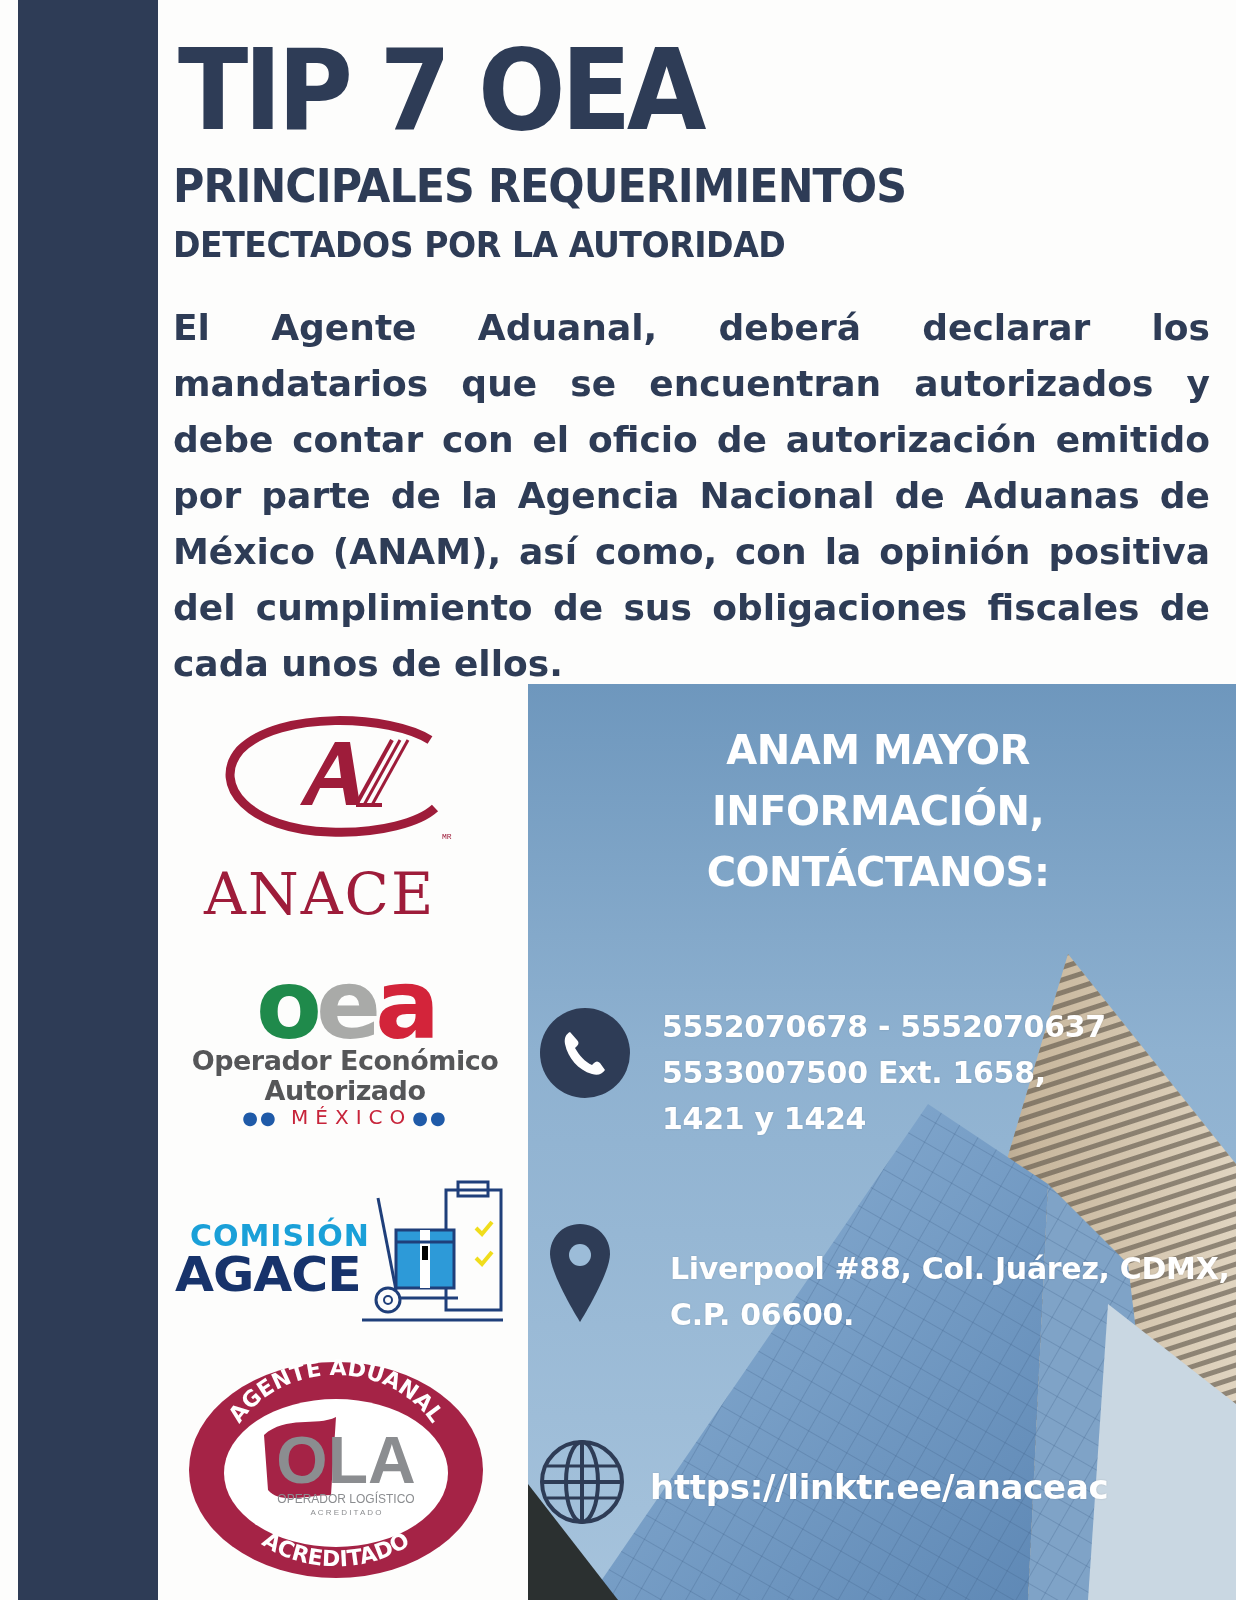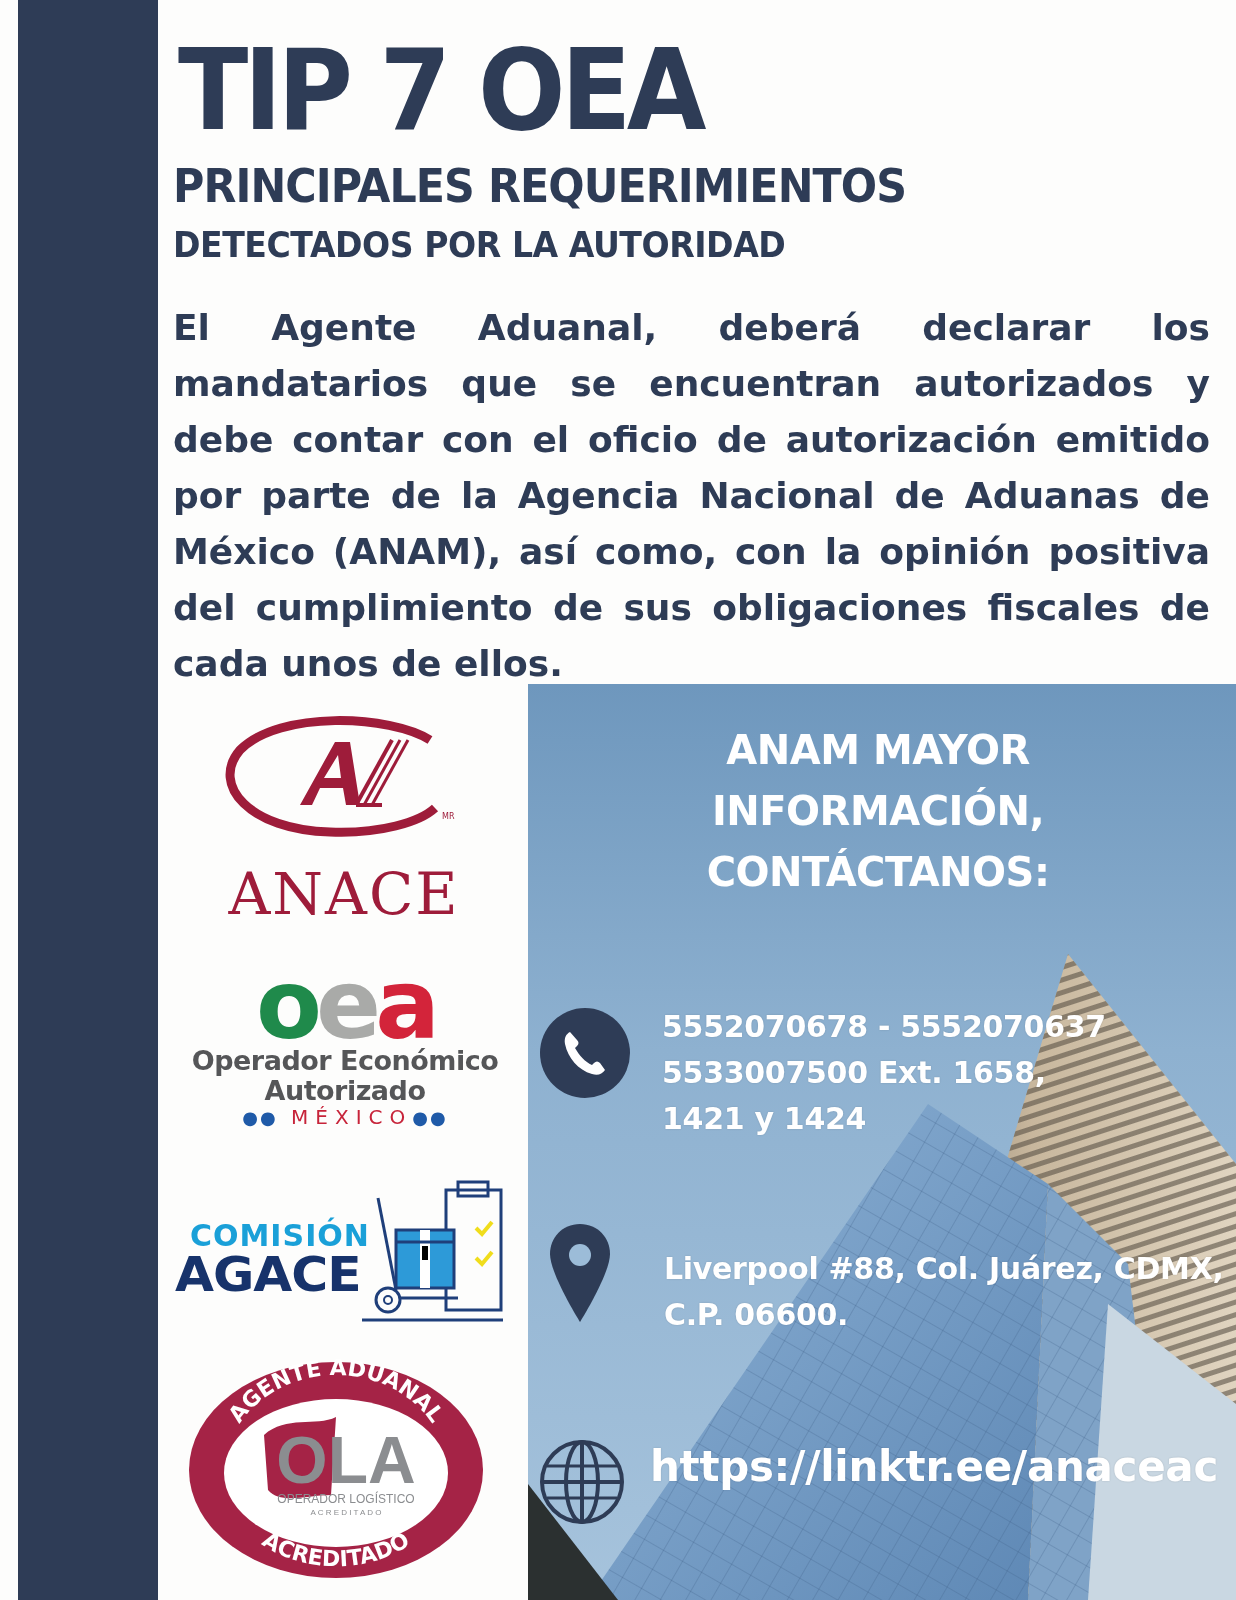--- a/index.html
+++ b/index.html
@@ -32,21 +32,21 @@
     .body-text {
       position:absolute; left:173px; top:300px; width:1037px;
       font-weight:bold; font-size:36px; line-height:56px;
       text-align:justify; text-align-last:left;
       letter-spacing:0px;
     }
     
     .logos { position:absolute; left:160px; top:690px; width:368px; height:910px; }
     .logo { position:absolute; left:0; width:368px; }
     .anace-text {
-      position:absolute; left:44px; top:170px; width:280px; text-align:center;
+      position:absolute; left:44px; top:170px; width:280px; text-align:left;
       font-family:"DejaVu Serif", serif; font-size:58px; letter-spacing:2px;
       color:#9e1c3a; font-weight:normal;
     }
     .mr { position:absolute; font-size:8px; color:#9e1c3a; }
     .oea-word {
       position:absolute; left:70px; top:270px; width:230px; text-align:center;
       font-weight:bold; font-size:96px; line-height:90px; letter-spacing:-6px;
     }
     .oea-o { color:#1f8a4b; }
     .oea-e { color:#a9aaa8; }
@@ -107,21 +107,21 @@
 
   <div class="logo" style="top:0;height:250px;">
     <svg width="368" height="160" viewBox="0 0 368 160" style="position:absolute;left:0;top:20px;">
       <path d="M270 30 C 230 5, 120 0, 80 40 C 50 75, 90 120, 170 122 C 220 124, 260 112, 275 98" fill="none" stroke="#9e1c3a" stroke-width="9"></path>
       <path d="M140 95 L 175 32 L 190 32 L 200 95 L 186 95 L 183 78 L 160 78 L 152 95 Z M 164 68 L 181 68 L 178 45 Z" fill="#9e1c3a"></path>
       <line x1="196" y1="95" x2="232" y2="30" stroke="#9e1c3a" stroke-width="4"></line>
       <line x1="204" y1="95" x2="240" y2="30" stroke="#9e1c3a" stroke-width="3"></line>
       <line x1="212" y1="95" x2="248" y2="30" stroke="#9e1c3a" stroke-width="3"></line>
       <line x1="196" y1="95" x2="222" y2="95" stroke="#9e1c3a" stroke-width="4"></line>
     </svg>
-    <span class="mr" style="left:282px;top:122px;">MR</span>
+    <span class="mr" style="left:282px;top:142px;font-family:Liberation Mono, monospace;">MR</span>
     <div class="anace-text">ANACE</div>
   </div>
 
   <div>
     <div class="oea-word"><span class="oea-o">o</span><span class="oea-e">e</span><span class="oea-a">a</span></div>
     <div class="oea-sub">
       <div>Operador Económico</div>
       <div>Autorizado</div>
     </div>
     <div class="mexico-row"><span class="dots">●●</span> <span>MÉXICO</span><span class="dots">●●</span></div>
@@ -208,27 +208,27 @@
   <div class="contact-text" style="left:134px;top:320px;">
     <div>5552070678 - 5552070637</div>
     <div>5533007500 Ext. 1658,</div>
     <div>1421 y 1424</div>
   </div>
 
   <svg style="position:absolute;left:20px;top:538px;" width="64" height="104" viewBox="0 0 64 104">
     <path d="M 32 2 C 14 2, 2 16, 2 32 C 2 52, 32 100, 32 100 C 32 100, 62 52, 62 32 C 62 16, 50 2, 32 2 Z" fill="#2e3c56"></path>
     <circle cx="32" cy="33" r="11" fill="#9cbcd8"></circle>
   </svg>
-  <div class="contact-text" style="left:136px;top:562px;">
+  <div class="contact-text" style="left:142px;top:562px;">
     <div>Liverpool #88, Col. Juárez, CDMX,</div>
     <div>C.P. 06600.</div>
   </div>
 
   <svg style="position:absolute;left:10px;top:754px;" width="88" height="88" viewBox="0 0 88 88">
     <circle cx="44" cy="44" r="40" fill="none" stroke="#2e3c56" stroke-width="4"></circle>
     <ellipse cx="44" cy="44" rx="16" ry="40" fill="none" stroke="#2e3c56" stroke-width="4"></ellipse>
     <line x1="4" y1="44" x2="84" y2="44" stroke="#2e3c56" stroke-width="4"></line>
     <line x1="9" y1="28" x2="79" y2="28" stroke="#2e3c56" stroke-width="3"></line>
     <line x1="9" y1="60" x2="79" y2="60" stroke="#2e3c56" stroke-width="3"></line>
     <line x1="44" y1="4" x2="44" y2="84" stroke="#2e3c56" stroke-width="4"></line>
   </svg>
-  <div class="contact-text" style="left:122px;top:760px;font-size:42px;text-align:center;">https://linktr.ee/anaceac</div>
+  <div class="contact-text" style="left:122px;top:780px;font-size:34px;text-align:center;">https://linktr.ee/anaceac</div>
 </div>
 
 </body></html>

